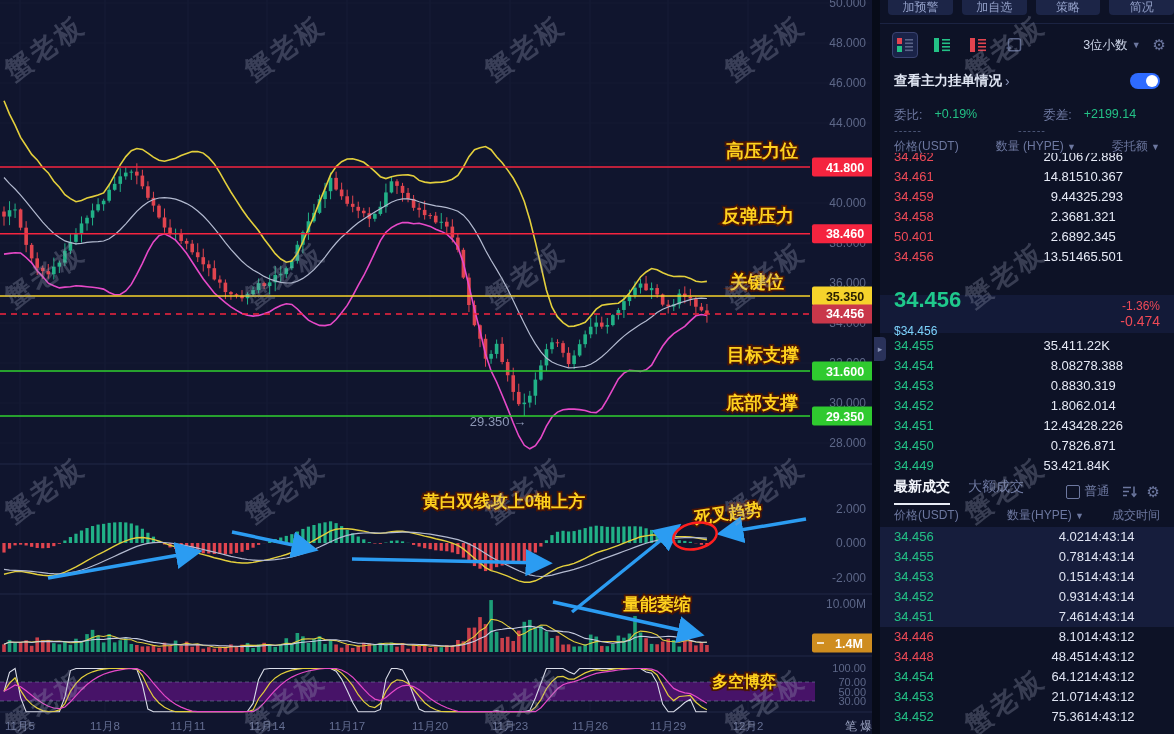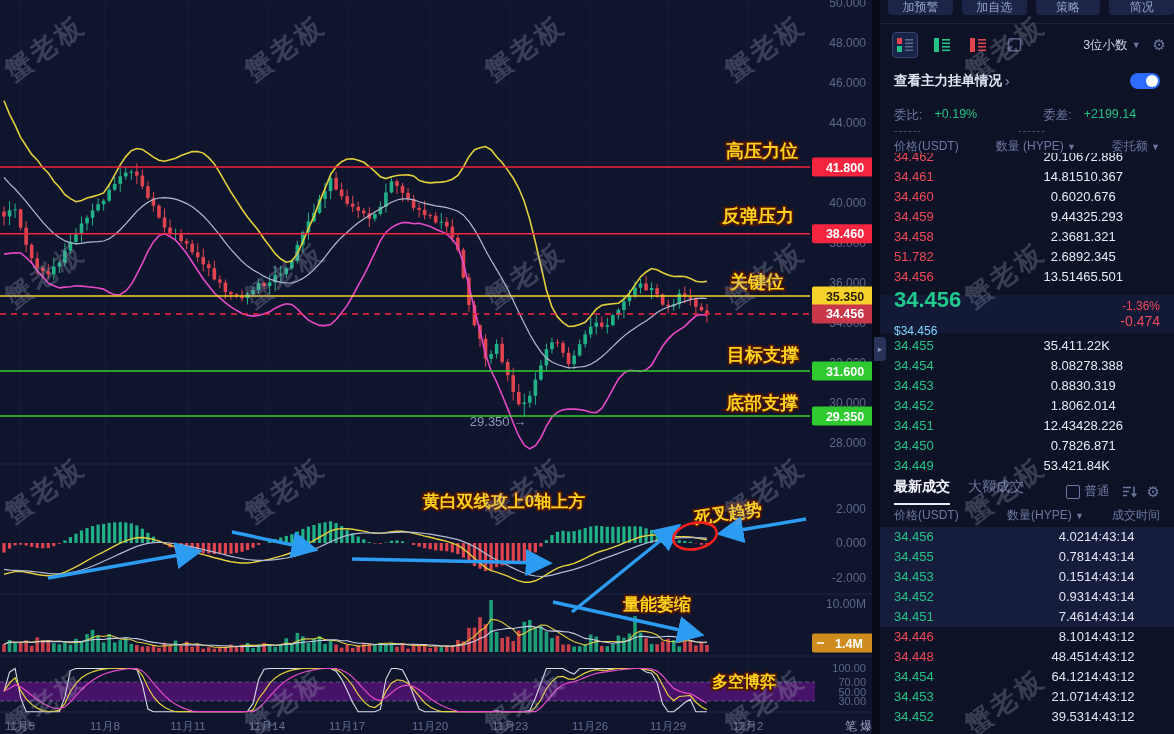--- a/index.html
+++ b/index.html
@@ -800,36 +800,31 @@
             <span class="p">34.462</span>
             <span class="q">20.10</span>
             <span class="a">672.886</span>
           </div>
           <div class="brow ask">
             <span class="p">34.461</span>
             <span class="q">14.81</span>
             <span class="a">510.367</span>
           </div>
           <div class="brow ask">
-            <span class="p">34.460</span>
-            <span class="q">0.60</span>
-            <span class="a">20.676</span>
-          </div>
-          <div class="brow ask">
             <span class="p">34.459</span>
             <span class="q">9.44</span>
             <span class="a">325.293</span>
           </div>
           <div class="brow ask">
             <span class="p">34.458</span>
             <span class="q">2.36</span>
             <span class="a">81.321</span>
           </div>
           <div class="brow ask">
-            <span class="p">51.782</span>
+            <span class="p">50.401</span>
             <span class="q">2.68</span>
             <span class="a">92.345</span>
           </div>
           <div class="brow ask">
             <span class="p">34.456</span>
             <span class="q">13.51</span>
             <span class="a">465.501</span>
           </div>
         </div>
       </div>
@@ -947,21 +942,21 @@
           <span class="q">64.12</span>
           <span class="t">14:43:12</span>
         </div>
         <div class="trow b ">
           <span class="p">34.453</span>
           <span class="q">21.07</span>
           <span class="t">14:43:12</span>
         </div>
         <div class="trow b ">
           <span class="p">34.452</span>
-          <span class="q">39.53</span>
+          <span class="q">75.36</span>
           <span class="t">14:43:12</span>
         </div>
       </div>
   </div>
 
   <div id="wm-layer">
       <div class="wm" style="left: 0px; top: 30px;">蟹老板</div>
       <div class="wm" style="left: 240px; top: 30px;">蟹老板</div>
       <div class="wm" style="left: 480px; top: 30px;">蟹老板</div>
       <div class="wm" style="left: 720px; top: 30px;">蟹老板</div>

